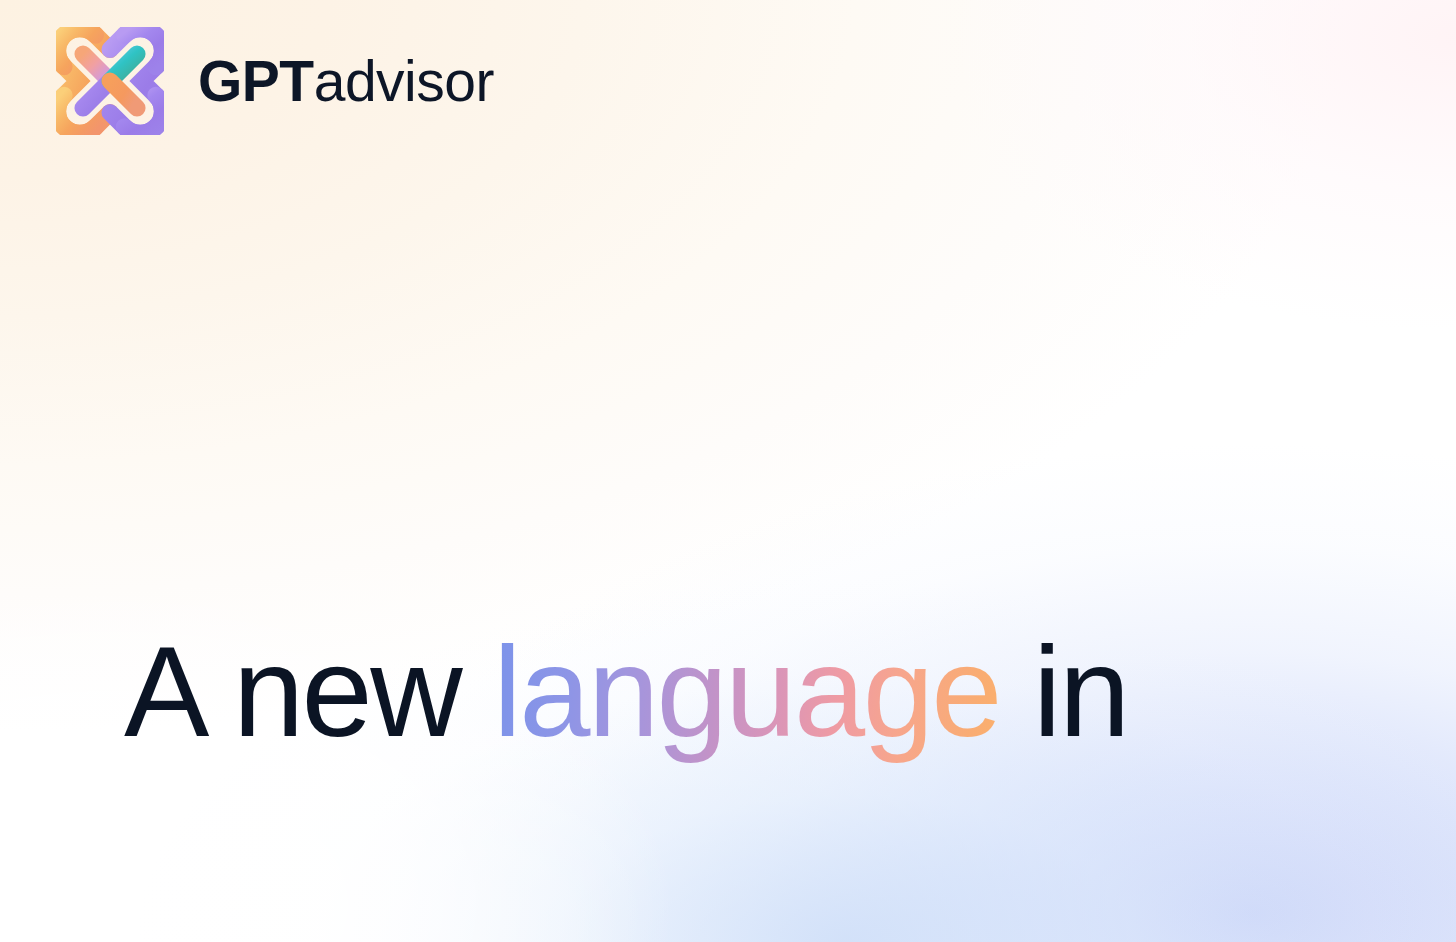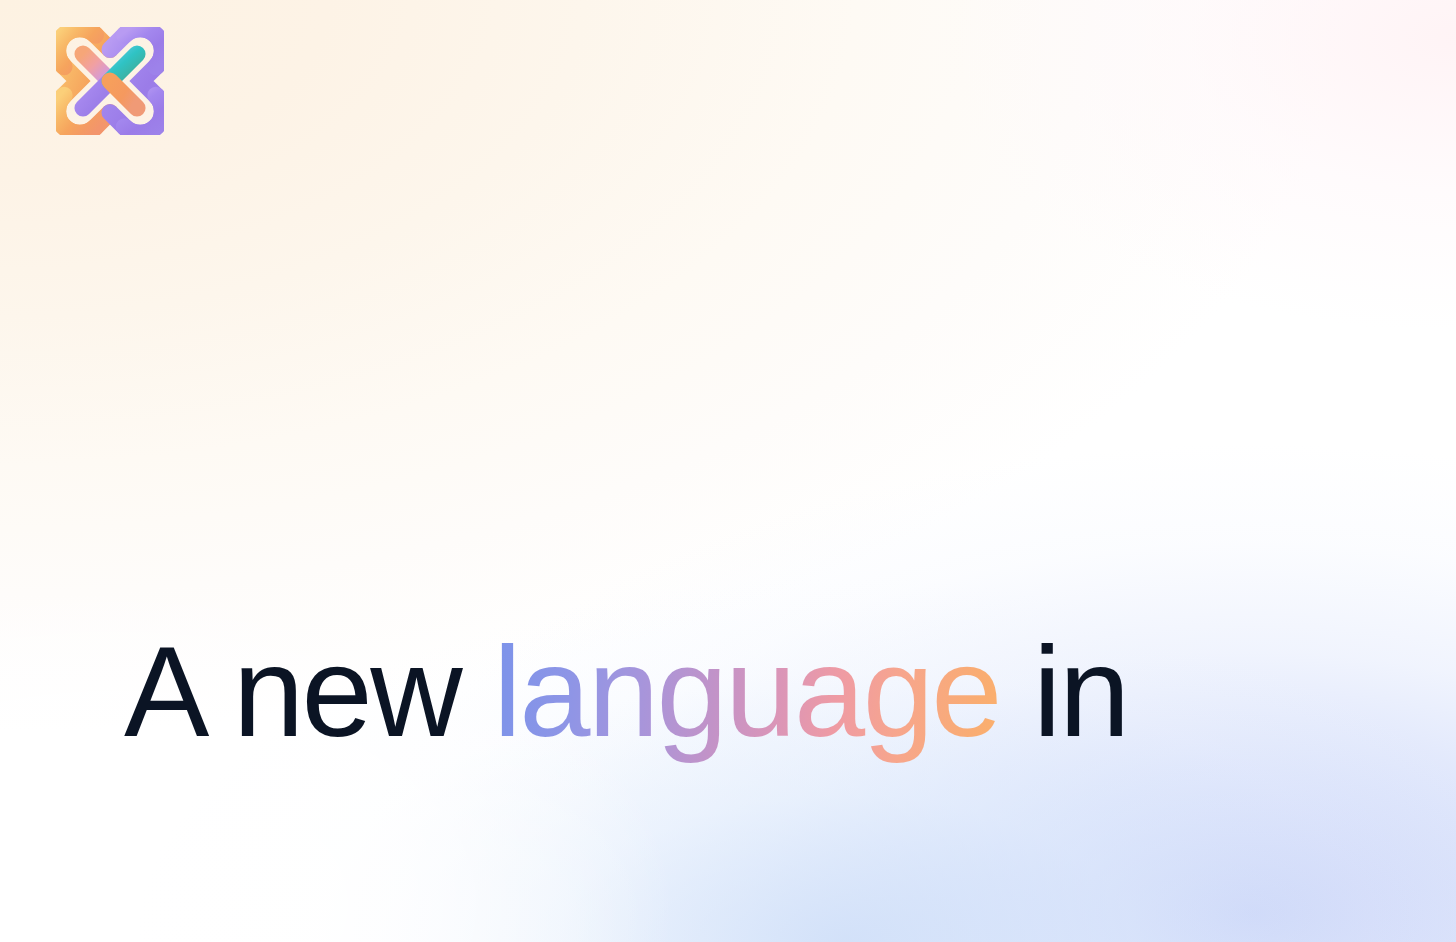--- a/index.html
+++ b/index.html
@@ -202,19 +202,23 @@
       <path d="M90 30 L60 60" fill="none" stroke="url(#gTealCross)" stroke-width="19" stroke-linecap="round"></path>
 
       <path d="M60 60 L90 90" fill="none" stroke="url(#gOrangeLow)" stroke-width="19" stroke-linecap="round"></path>
 
       <path d="M44 9 A22 22 0 0 0 9 44" fill="none" stroke="url(#gOrange)" stroke-width="19" stroke-linecap="round"></path>
       <path d="M9 76 A22 22 0 0 0 44 111" fill="none" stroke="url(#gOrange)" stroke-width="19" stroke-linecap="round"></path>
       <path d="M76 9 A22 22 0 0 1 111 44" fill="none" stroke="url(#gPurple)" stroke-width="19" stroke-linecap="round"></path>
       <path d="M111 76 A22 22 0 0 1 76 111" fill="none" stroke="url(#gPurple)" stroke-width="19" stroke-linecap="round"></path>
     </svg>
 
+    <div class="brand-word">
+      <span class="w-bold">GPT</span>
+        <span class="w-reg">advisor</span>
+    </div>
   </div>
 
   <h1 class="headline">
     <span class="line"><span>A new </span><span class="grad-word">language</span><span> in</span></span>
   </h1>
 
 </div>
 
 </body></html>

